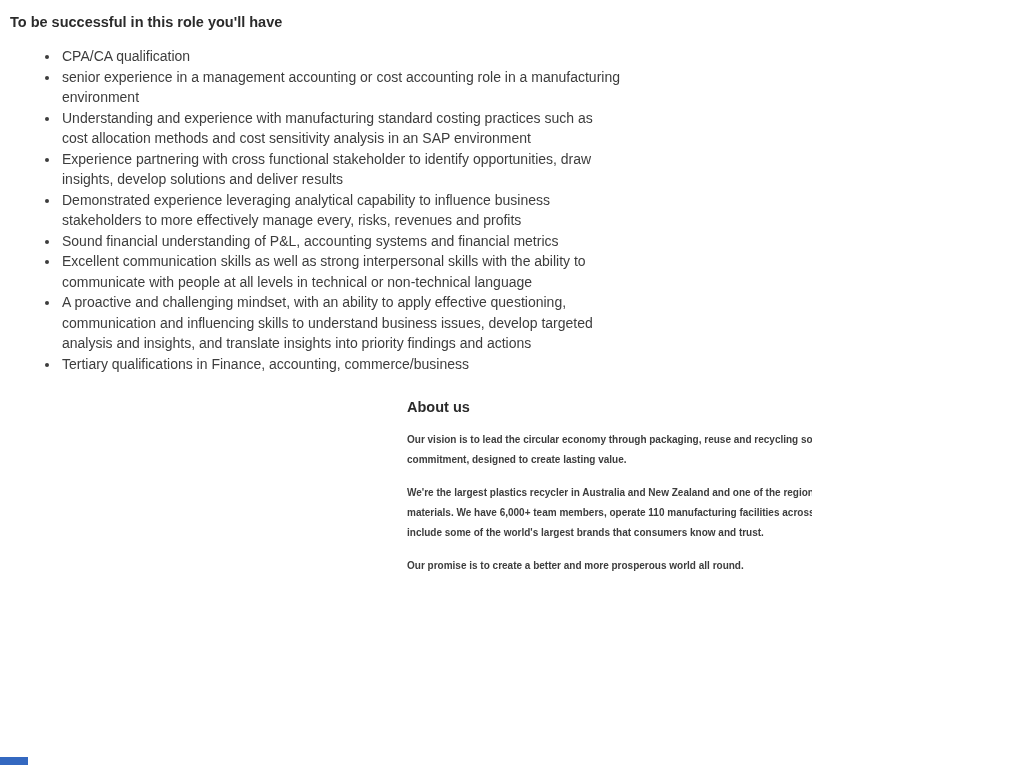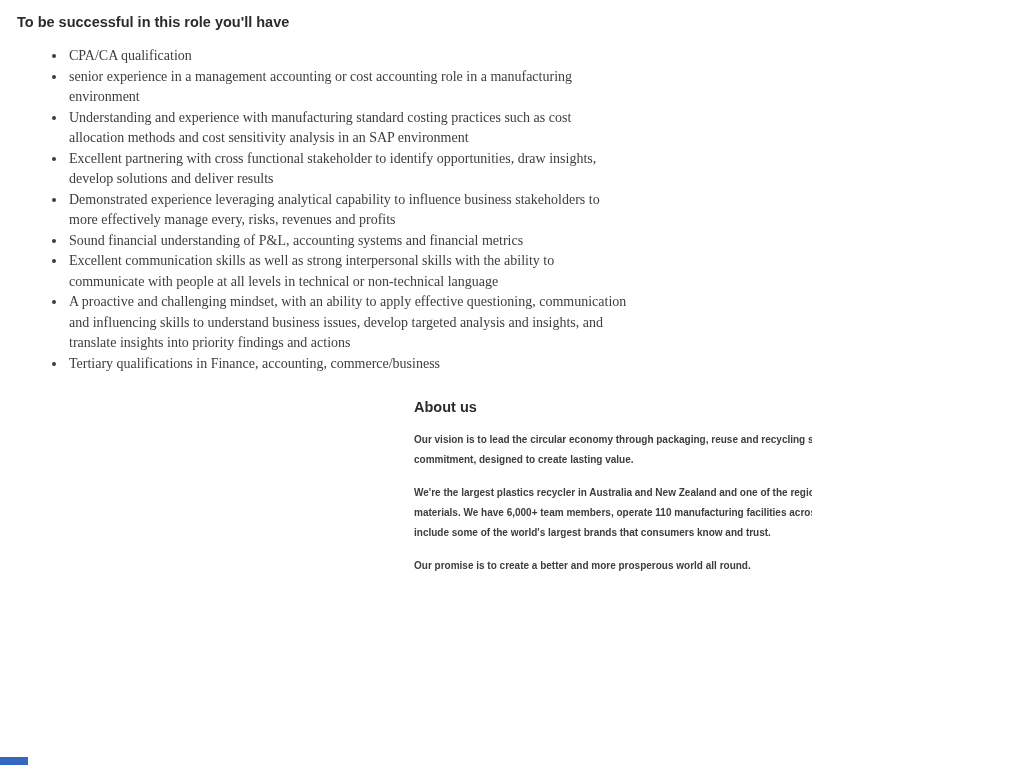--- a/index.html
+++ b/index.html
@@ -8,21 +8,20 @@
     font-family: "Liberation Sans", sans-serif;
     background: #ffffff;
   }
   .page {
     position: relative;
     width: 812px;
     height: 765px;
     background: #ffffff;
     color: #3d3d3d;
     overflow: hidden;
-    padding-left: 7px;
   }
   .requirements {
     padding: 13px 0 0 10px;
   }
   .section-heading {
     margin: 0;
     font-size: 14.5px;
     font-weight: 700;
     color: #2b2b2b;
     line-height: 18px;
@@ -31,21 +30,20 @@
     margin: 15px 0 0 0;
     padding-left: 50px;
     max-width: 612px;
     list-style: disc outside;
   }
   .requirements li {
     font-size: 14px;
     line-height: 20.5px;
     padding-left: 2px;
     margin: 0;
-    font-family: Liberation Serif, serif;
   }
   .about {
     margin: 24px 0 0 407px;
     width: 565px;
   }
   .about .section-heading {
     margin-bottom: 14px;
   }
   .about p {
     margin: 0 0 13px 0;
@@ -66,21 +64,21 @@
 <body>
 
 <div class="page">
 
   <section class="requirements">
     <h3 class="section-heading">To be successful in this role you'll have</h3>
     <ul>
       <li>CPA/CA qualification</li>
       <li>senior experience in a management accounting or cost accounting role in a manufacturing environment</li>
       <li>Understanding and experience with manufacturing standard costing practices such as cost allocation methods and cost sensitivity analysis in an SAP environment</li>
-      <li>Excellent partnering with cross functional stakeholder to identify opportunities, draw insights, develop solutions and deliver results</li>
+      <li>Experience partnering with cross functional stakeholder to identify opportunities, draw insights, develop solutions and deliver results</li>
       <li>Demonstrated experience leveraging analytical capability to influence business stakeholders to more effectively manage every, risks, revenues and profits</li>
       <li>Sound financial understanding of P&amp;L, accounting systems and financial metrics</li>
       <li>Excellent communication skills as well as strong interpersonal skills with the ability to communicate with people at all levels in technical or non-technical language</li>
       <li>A proactive and challenging mindset, with an ability to apply effective questioning, communication and influencing skills to understand business issues, develop targeted analysis and insights, and translate insights into priority findings and actions</li>
       <li>Tertiary qualifications in Finance, accounting, commerce/business</li>
     </ul>
   </section>
 
   <section class="about">
     <h3 class="section-heading">About us</h3>

